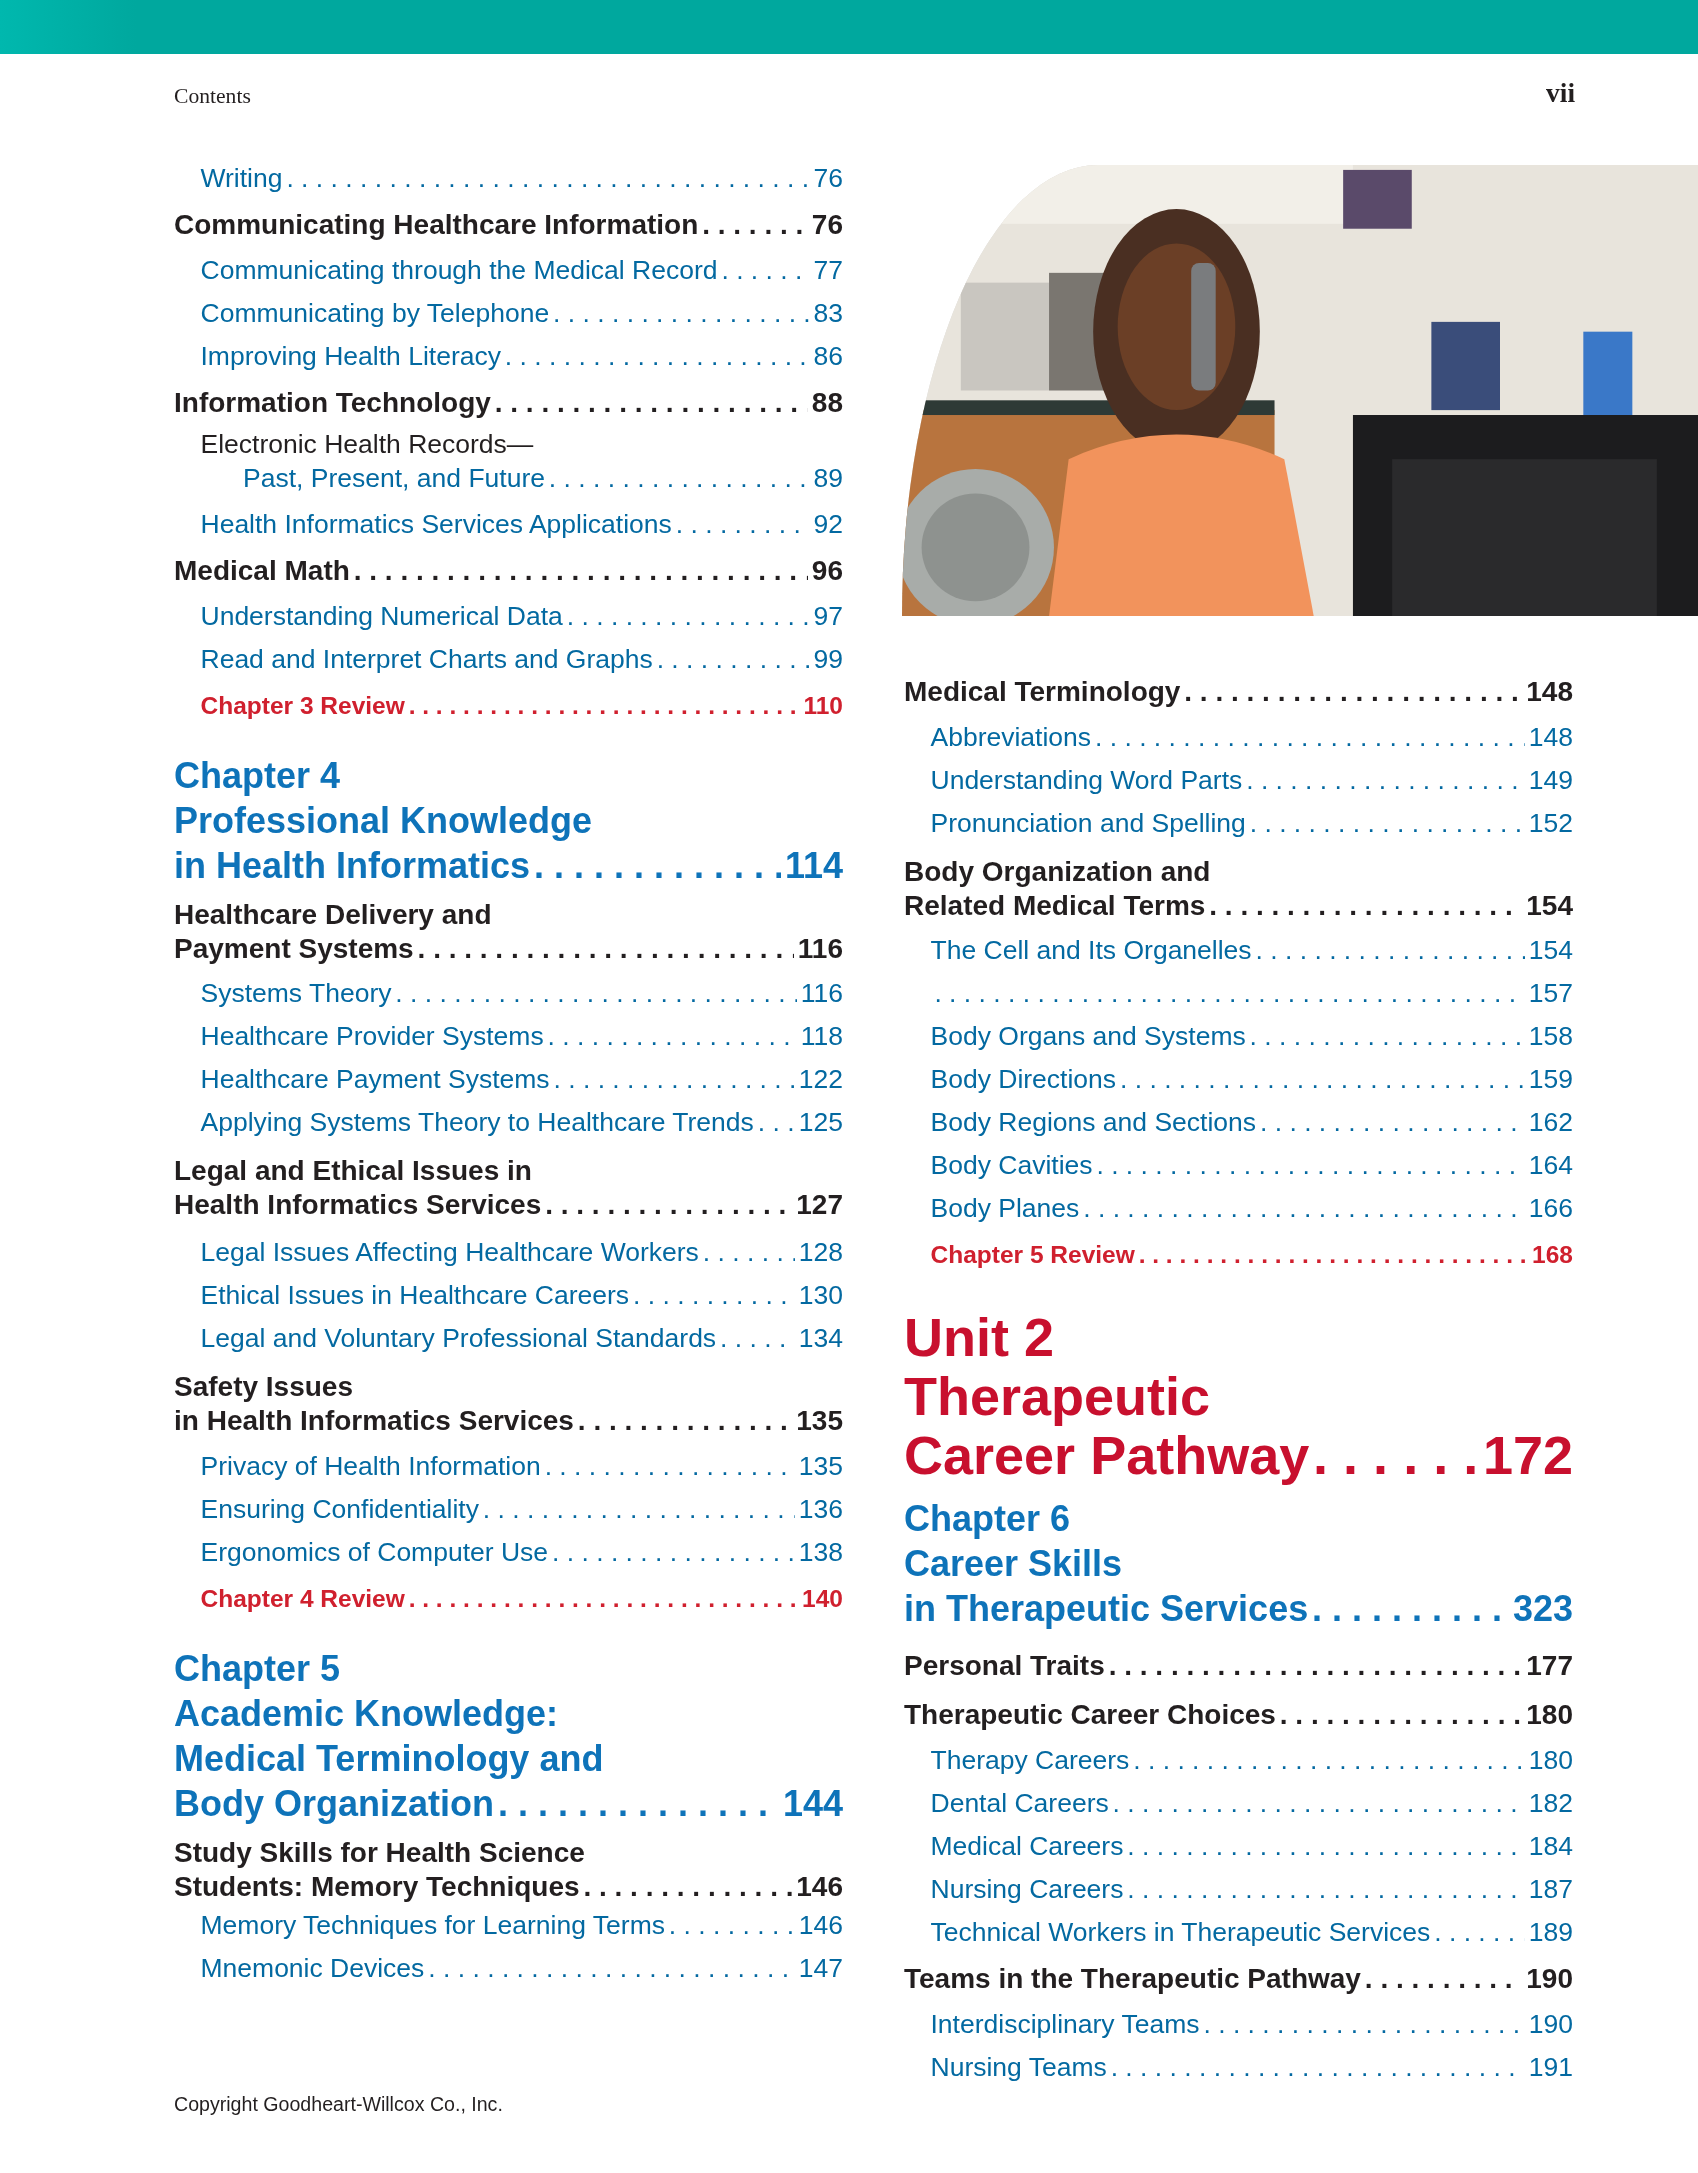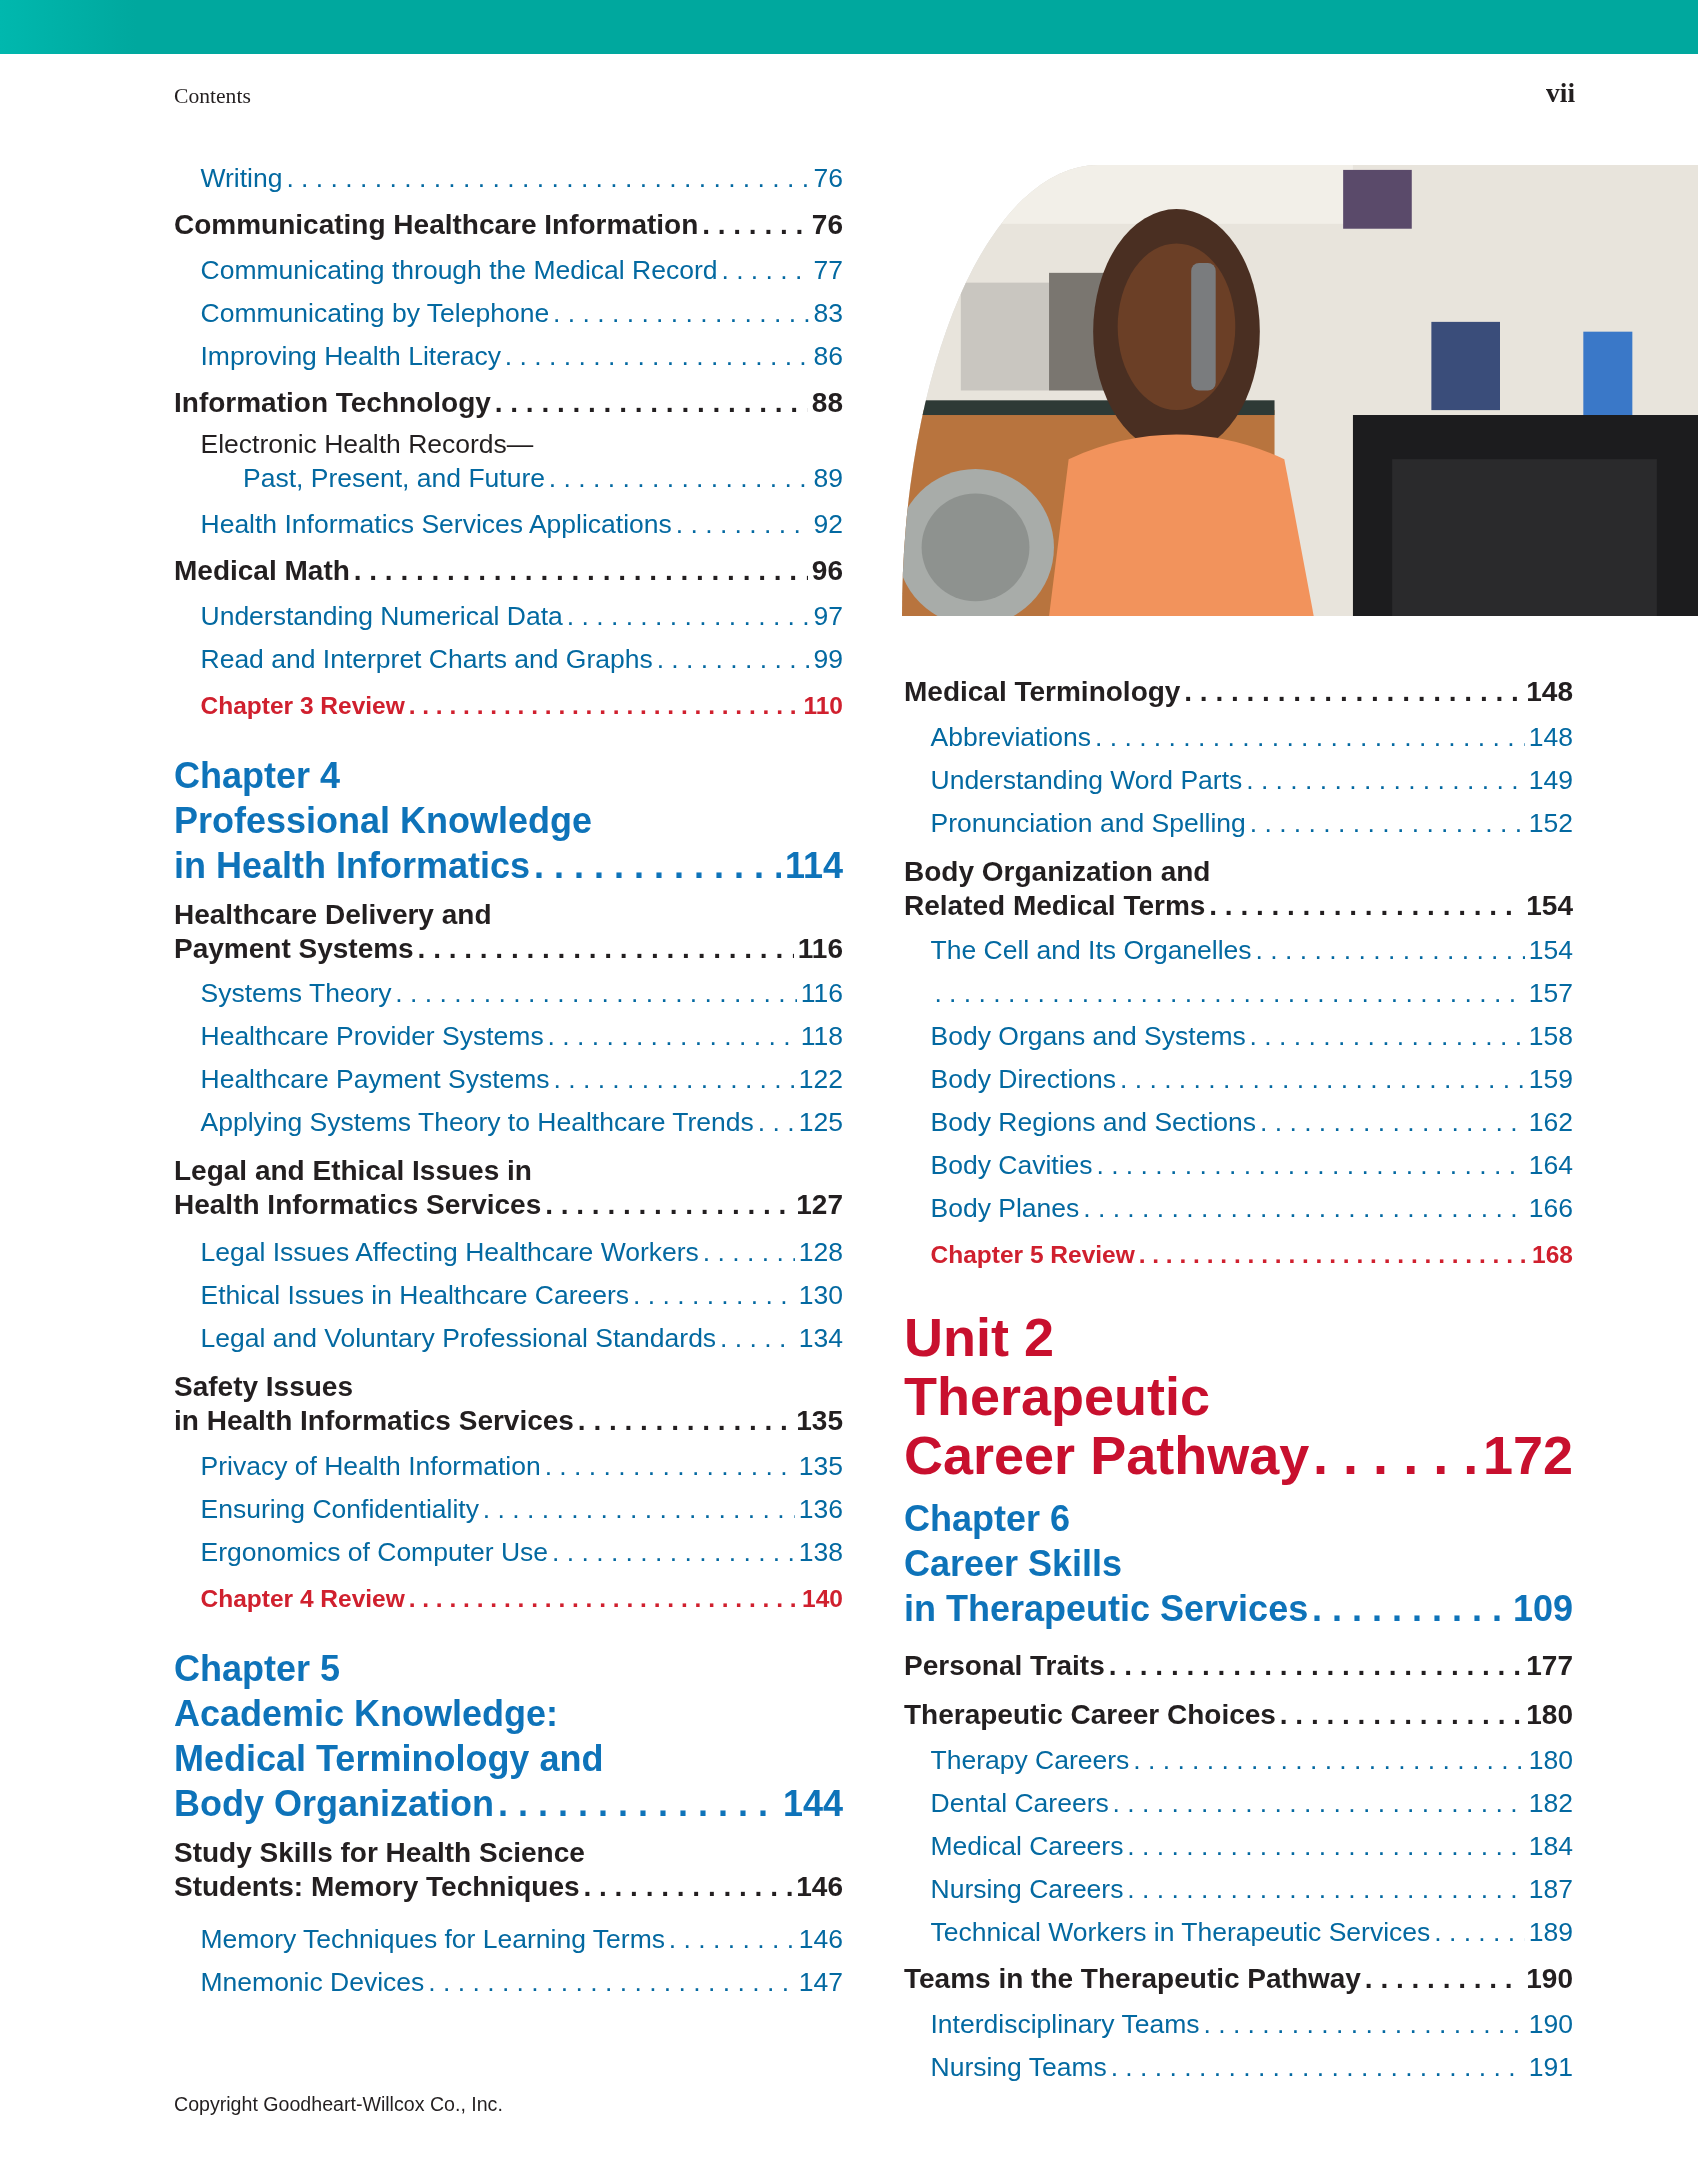--- a/index.html
+++ b/index.html
@@ -212,21 +212,21 @@
     <div class="chapter">Academic Knowledge:</div>
     <div class="chapter">Medical Terminology and</div>
     <div class="entry chapter">
         <span class="label">Body Organization</span>
         <span class="leader"></span>
         <span class="page">144</span>
       </div>
   </div>
 
   <div class="sec-wrap">Study Skills for Health Science</div>
-  <div class="entry sec-wrap" style="margin-bottom:14px">
+  <div class="entry sec-wrap" style="margin-bottom:0">
       <span class="label">Students: Memory Techniques</span>
       <span class="leader"></span>
       <span class="page">146</span>
     </div>
   <div class="entry sub">
       <span class="label">Memory Techniques for Learning Terms</span>
       <span class="leader"></span>
       <span class="page">146</span>
     </div>
   <div class="entry sub">
@@ -336,21 +336,21 @@
         <span class="page">172</span>
       </div>
   </div>
 
   <div class="chapter-block" style="margin-top:0">
     <div class="chapter">Chapter 6</div>
     <div class="chapter">Career Skills</div>
     <div class="entry chapter">
         <span class="label">in Therapeutic Services</span>
         <span class="leader"></span>
-        <span class="page">109</span>
+        <span class="page">323</span>
       </div>
   </div>
 
   <div class="entry sec">
       <span class="label">Personal Traits</span>
       <span class="leader"></span>
       <span class="page">177</span>
     </div>
   <div class="entry sec">
       <span class="label">Therapeutic Career Choices</span>

